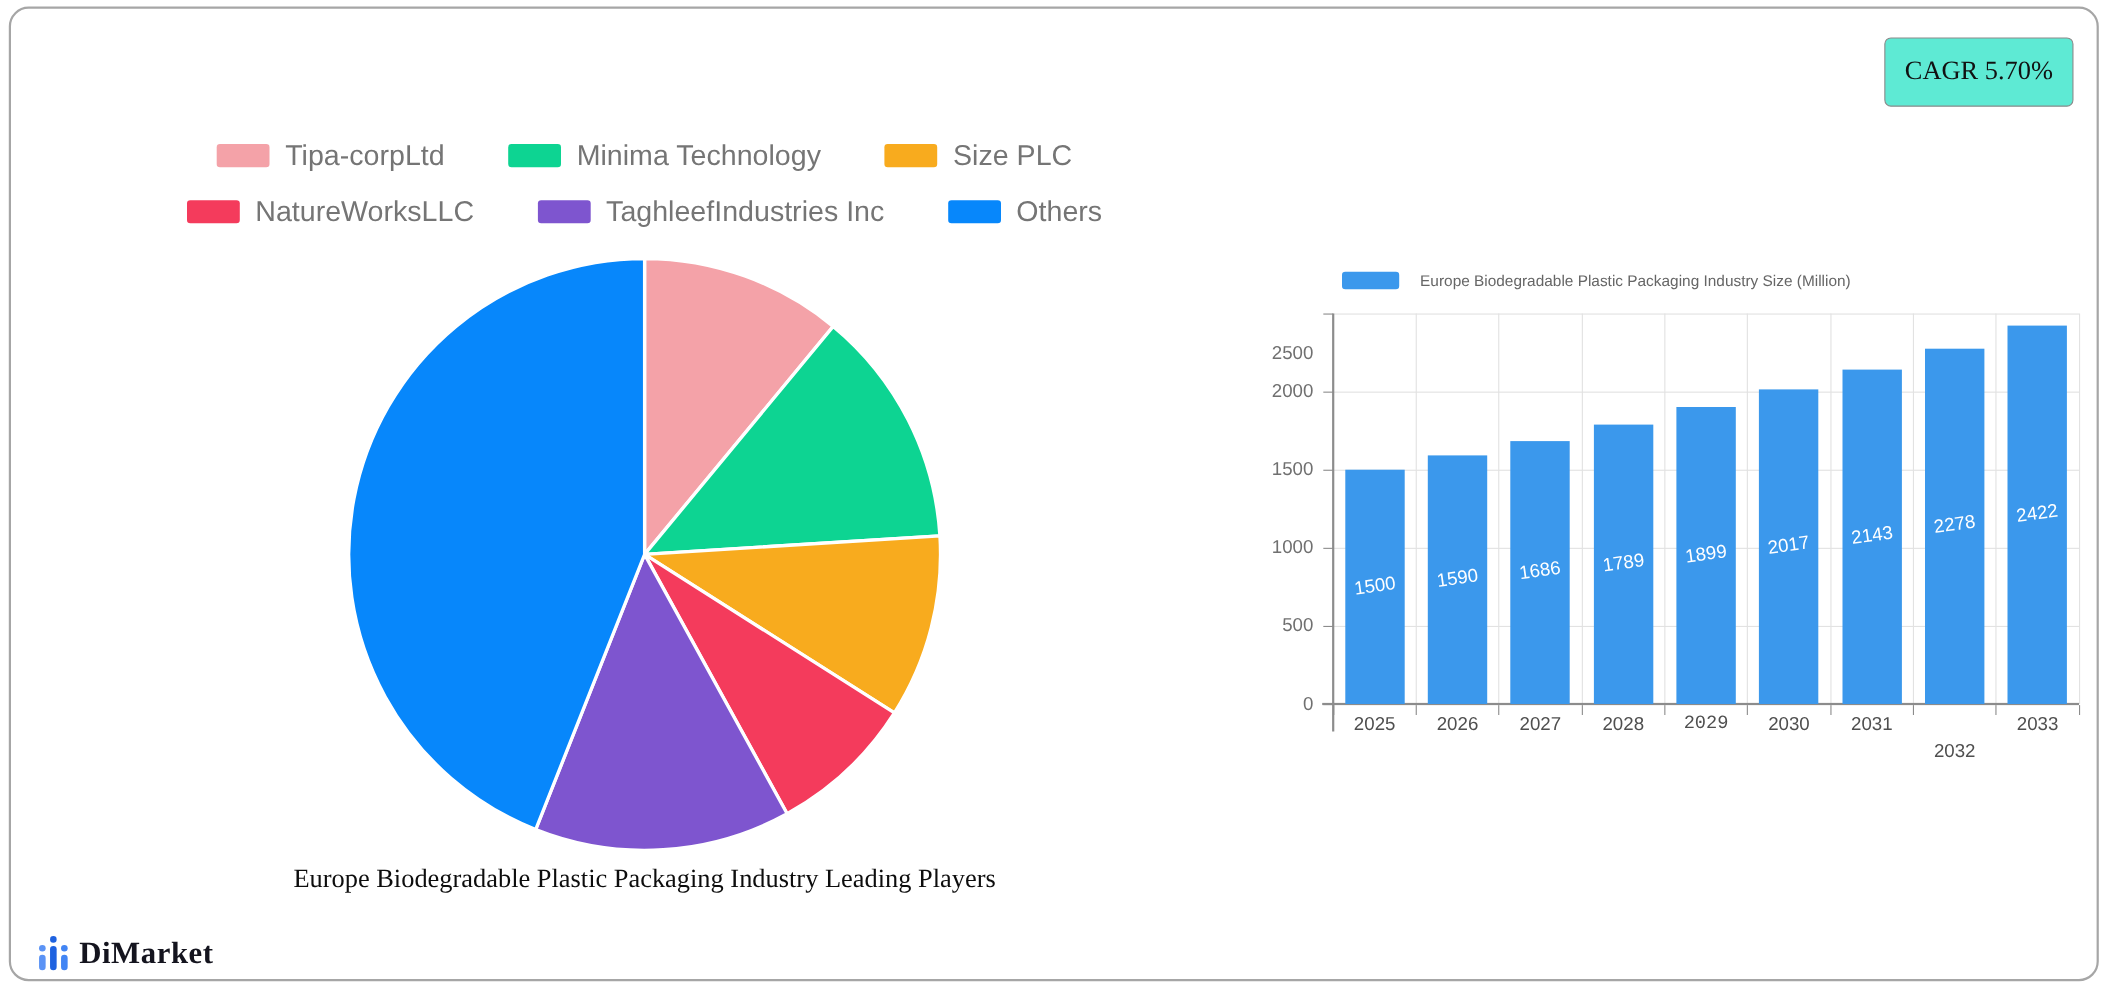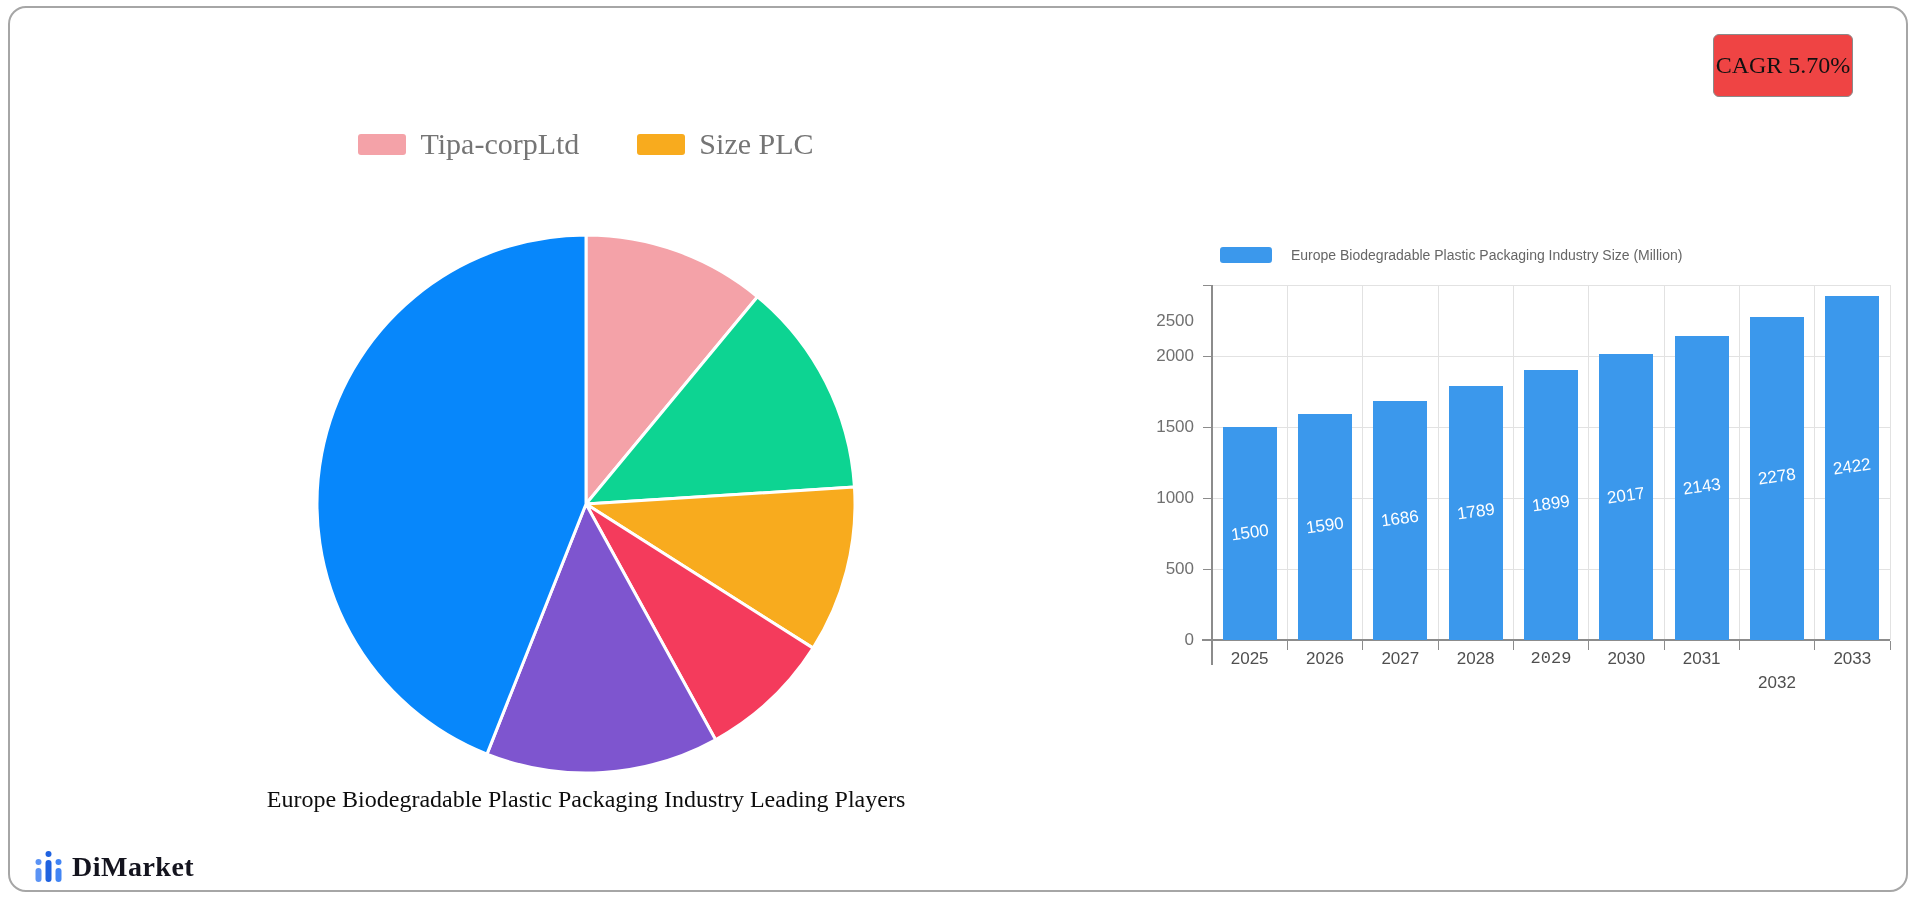--- a/index.html
+++ b/index.html
@@ -2,31 +2,31 @@
 <html><head>
 <meta charset="utf-8">
 <style>
   html, body { margin: 0; padding: 0; background: #ffffff; }
   body { width: 1920px; height: 901px; position: relative; overflow: hidden;
          font-family: "Liberation Sans", sans-serif; }
 
   .frame { position: absolute; left: 8px; top: 6px; width: 1900px; height: 886px;
            border: 2px solid #a6a6a6; border-radius: 18px; box-sizing: border-box; }
 
-  .cagr-badge { position: absolute; left: 1713px; top: 34px; width: 140px; height: 63px;
+  .cagr-badge { position: absolute; left: 1713px; top: 34px; width: 172px; height: 63px;
                 border: 1.5px solid #8a8a8a; border-radius: 6px; box-sizing: border-box;
                 display: flex; align-items: center; justify-content: center;
-                font-family: "Liberation Serif", serif; font-size: 24px; color: #111; background:#ef4444; }
+                font-family: "Liberation Serif", serif; font-size: 24px; color: #111; background:#5eead4; }
 
   .pie-legend { position: absolute; left: 106px; top: 127px; width: 960px;
                 display: flex; flex-direction: column; align-items: center; gap: 21px; }
   .pie-legend-row { display: flex; align-items: center; gap: 58px; }
   .legend-item { display: flex; align-items: center; gap: 14px; cursor: pointer; }
   .legend-swatch { width: 48px; height: 21px; border-radius: 3px; display: inline-block; }
-  .legend-label { font-size: 30px; color: #757575; line-height: 1.15; white-space: nowrap; font-family: Liberation Serif, serif; }
+  .legend-label { font-size: 26px; color: #757575; line-height: 1.15; white-space: nowrap; }
 
   #pie-svg { position: absolute; left: 306px; top: 224px; }
 
   .pie-caption { position: absolute; left: 106px; top: 786px; width: 960px; text-align: center;
                  font-family: "Liberation Serif", serif; font-size: 24px; color: #0d0d0d; }
 
   .bar-legend { position: absolute; left: 1220px; top: 247px; display: flex; align-items: center;
                 gap: 19px; cursor: pointer; }
   .bar-legend-swatch { width: 52px; height: 16px; border-radius: 3px; display: inline-block; }
   .bar-legend-label { font-size: 14px; color: #666666; white-space: nowrap; }
@@ -59,22 +59,40 @@
   <span>CAGR 5.70%</span>
 </div>
 
 <div class="pie-legend">
   <div class="pie-legend-row">
       <div class="legend-item">
         <span class="legend-swatch" style="background: rgb(244, 162, 168);"></span>
         <span class="legend-label">Tipa-corpLtd</span>
       </div>
       <div class="legend-item">
+        <span class="legend-swatch" style="background: rgb(13, 212, 146);"></span>
+        <span class="legend-label">Minima Technology</span>
+      </div>
+      <div class="legend-item">
         <span class="legend-swatch" style="background: rgb(248, 171, 30);"></span>
         <span class="legend-label">Size PLC</span>
+      </div>
+    </div>
+  <div class="pie-legend-row">
+      <div class="legend-item">
+        <span class="legend-swatch" style="background: rgb(244, 59, 92);"></span>
+        <span class="legend-label">NatureWorksLLC</span>
+      </div>
+      <div class="legend-item">
+        <span class="legend-swatch" style="background: rgb(126, 85, 207);"></span>
+        <span class="legend-label">TaghleefIndustries Inc</span>
+      </div>
+      <div class="legend-item">
+        <span class="legend-swatch" style="background: rgb(7, 135, 251);"></span>
+        <span class="legend-label">Others</span>
       </div>
     </div>
 </div>
 
 <svg id="pie-svg" width="560" height="560" viewBox="0 0 560 560">
     <path d="M 280 280 L 280.00 11.00 A 269 269 0 0 1 451.47 72.73 Z" fill="#f4a2a8" stroke="#ffffff" stroke-width="3" stroke-linejoin="round"></path>
     <path d="M 280 280 L 451.47 72.73 A 269 269 0 0 1 548.47 263.11 Z" fill="#0dd492" stroke="#ffffff" stroke-width="3" stroke-linejoin="round"></path>
     <path d="M 280 280 L 548.47 263.11 A 269 269 0 0 1 507.12 424.14 Z" fill="#f8ab1e" stroke="#ffffff" stroke-width="3" stroke-linejoin="round"></path>
     <path d="M 280 280 L 507.12 424.14 A 269 269 0 0 1 409.59 515.73 Z" fill="#f43b5c" stroke="#ffffff" stroke-width="3" stroke-linejoin="round"></path>
     <path d="M 280 280 L 409.59 515.73 A 269 269 0 0 1 180.97 530.11 Z" fill="#7e55cf" stroke="#ffffff" stroke-width="3" stroke-linejoin="round"></path>

